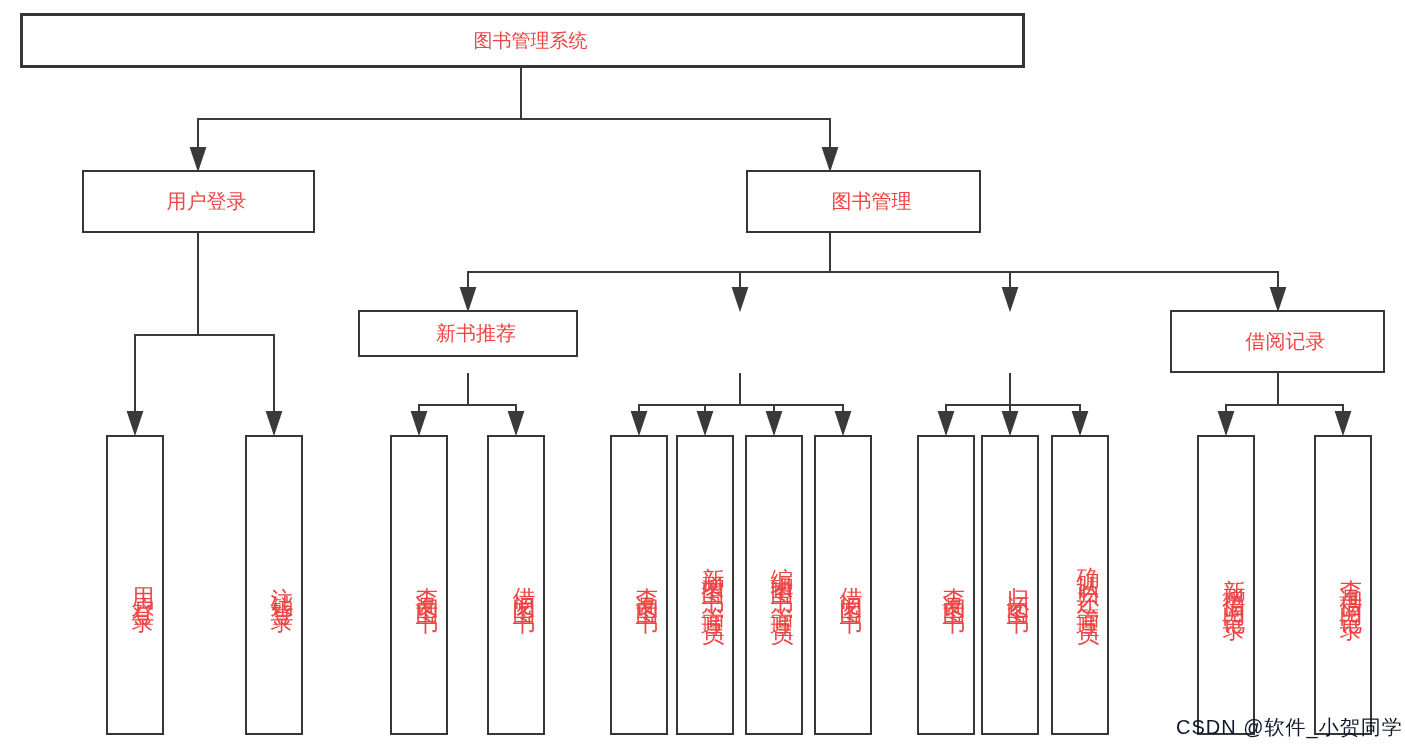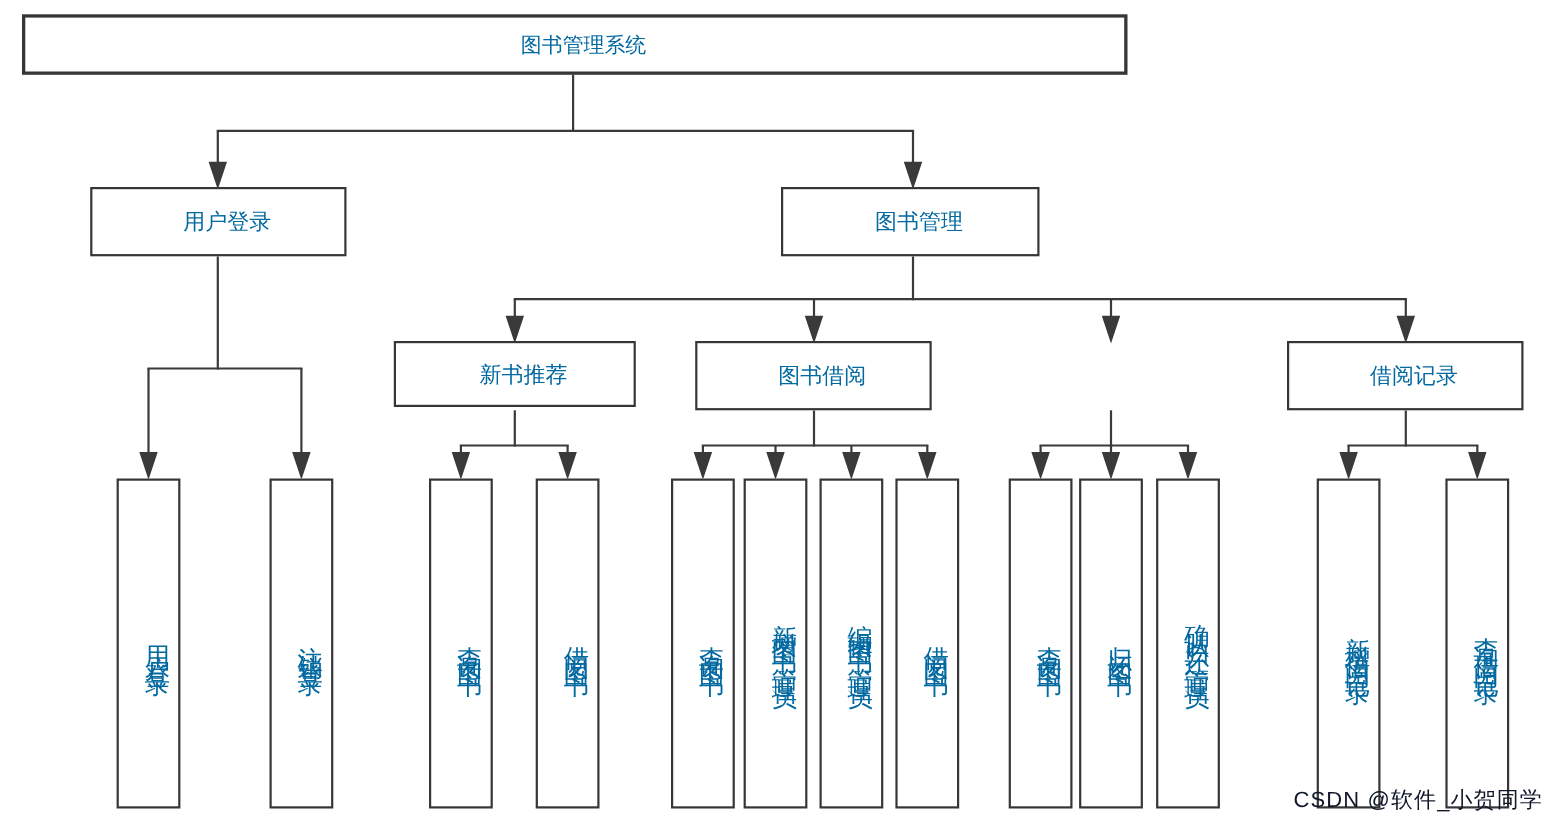--- a/index.html
+++ b/index.html
@@ -10,21 +10,21 @@
     font-family:"Liberation Sans","DejaVu Sans",sans-serif;
     overflow:hidden;
   }
   .connectors{position:absolute;left:0;top:0;z-index:1;}
   .node{
     position:absolute;
     box-sizing:border-box;
     border:2px solid #363636;
     background:#ffffff;
     display:flex;align-items:center;justify-content:center;
-    color:#0369a1;
+    color:#ef4444;
     z-index:2;
     padding-left:16px;
   }
   .node.root{border-width:3px;font-size:19px;}
   .node.branch{font-size:20px;}
   .node.leaf{font-size:23px;}
   .node.leaf span{
     writing-mode:vertical-rl;
     text-orientation:mixed;
     letter-spacing:8px;
@@ -124,29 +124,26 @@
     </g>
   </svg>
 
   <div class="node root" style="left:20px;top:13px;width:1005px;height:55px;">
     <span>图书管理系统</span>
   </div>
 
   <div class="node branch" style="left:82px;top:170px;width:233px;height:63px;">
     <span>用户登录</span>
   </div>
-  <div class="node branch" style="left:710px;top:170px;width:235px;height:63px;">
+  <div class="node branch" style="left:746px;top:170px;width:235px;height:63px;">
     <span>图书管理</span>
   </div>
 
-  <div class="node branch" style="left:358px;top:310px;width:220px;height:60px;">
+  <div class="node branch" style="left:358px;top:310px;width:220px;height:47px;">
     <span>新书推荐</span>
-  </div>
-  <div class="node branch" style="left:632px;top:310px;width:215px;height:63px;">
-    <span>图书借阅</span>
   </div>
   <div class="node branch" style="left:1170px;top:310px;width:215px;height:63px;">
     <span>借阅记录</span>
   </div>
 
   <div class="node leaf" style="left:106px;top:435px;width:58px;height:300px;">
     <span>用户登录</span>
   </div>
   <div class="node leaf" style="left:245px;top:435px;width:58px;height:300px;">
     <span>注销登录</span>

